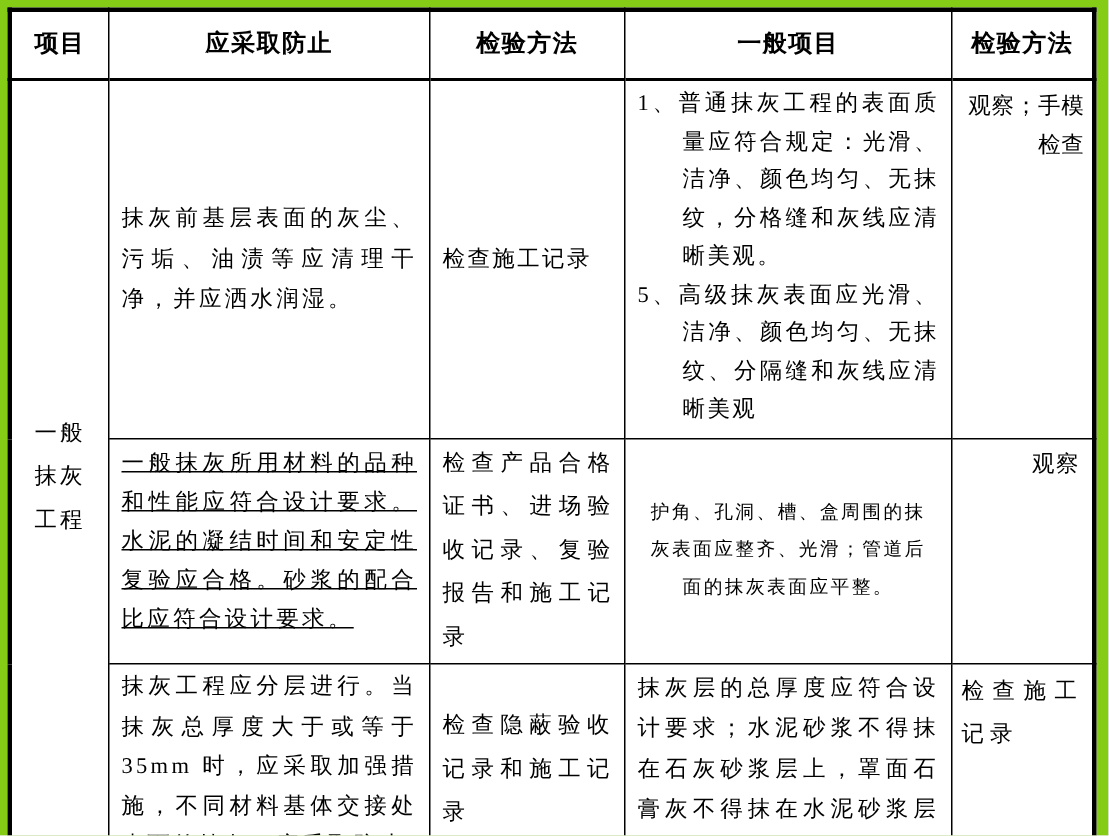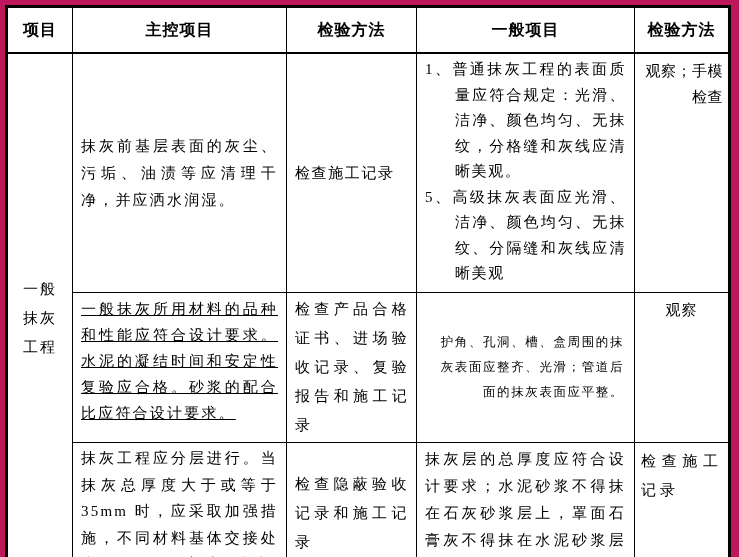--- a/index.html
+++ b/index.html
@@ -1,17 +1,17 @@
 <!DOCTYPE html>
 <html><head>
 <meta charset="utf-8">
 <style>
   html,body { margin:0; padding:0; background:#e8e8e8; }
   .page {
-    width:739px; height:557px; background:#be185d; position:relative;
+    width:739px; height:557px; background:#84cc16; position:relative;
     font-family:"Liberation Serif","DejaVu Serif",serif; color:#000;
     overflow:hidden;
   }
   table.spec {
     position:absolute; left:5px; top:5px;
     border-collapse:collapse; table-layout:fixed;
     width:723px;
     border:3px solid #000;
     background:#fff;
   }
@@ -46,26 +46,26 @@
   }
   td.r1-main   { vertical-align:middle; line-height:27px; }
   td.r1-method { vertical-align:middle; letter-spacing:1.6px; line-height:27px; }
   td.r1-general{ padding-top:3px; line-height:25.5px; letter-spacing:1.6px; }
   td.r1-general p { margin:0; padding-left:30px; text-indent:-30px; }
   td.r1-gmethod{ letter-spacing:0.5px; line-height:26px; padding:4px 5px; text-align:right; }
 
   td.r2-main   { line-height:26px; padding-top:3px;text-decoration:underline; }
   td.r2-method { vertical-align:middle; line-height:29px; letter-spacing:1.2px;margin-left:44px; }
   td.r2-general{
-    vertical-align:middle; text-align:right;
-    font-family:Liberation Sans, sans-serif;
+    vertical-align:middle; text-align:center;
+    font-family:Liberation Mono, monospace;
     font-size:12.5px; line-height:25px; letter-spacing:1.6px;
     padding:2px 10px;
   }
-  td.r2-gmethod{ text-align:center; letter-spacing:1px; padding-top:4px; }
+  td.r2-gmethod{ text-align:right; letter-spacing:1px; padding-top:4px; }
 
   td.r3-main   { line-height:26.5px; padding-top:2px; }
   td.r3-method { vertical-align:middle; line-height:29px; letter-spacing:1.6px; }
   td.r3-general{ line-height:27px; padding-top:3px; }
   td.r3-gmethod{ letter-spacing:4px; line-height:29px; padding:4px 6px; text-align:justify; }
 </style>
 </head>
 <body>
 
 <div class="page">
@@ -73,21 +73,21 @@
     <colgroup>
       <col class="c1">
         <col class="c2">
         <col class="c3">
         <col class="c4">
         <col class="c5">
     </colgroup>
     <thead>
       <tr>
         <th>项目</th>
-        <th>主控项目</th>
+        <th>应采取防止</th>
         <th>检验方法</th>
         <th>一般项目</th>
         <th>检验方法</th>
       </tr>
     </thead>
     <tbody>
       <tr class="r1">
         <td class="cell-category" rowspan="3">
           <div>一般</div>
           <div>抹灰</div>

